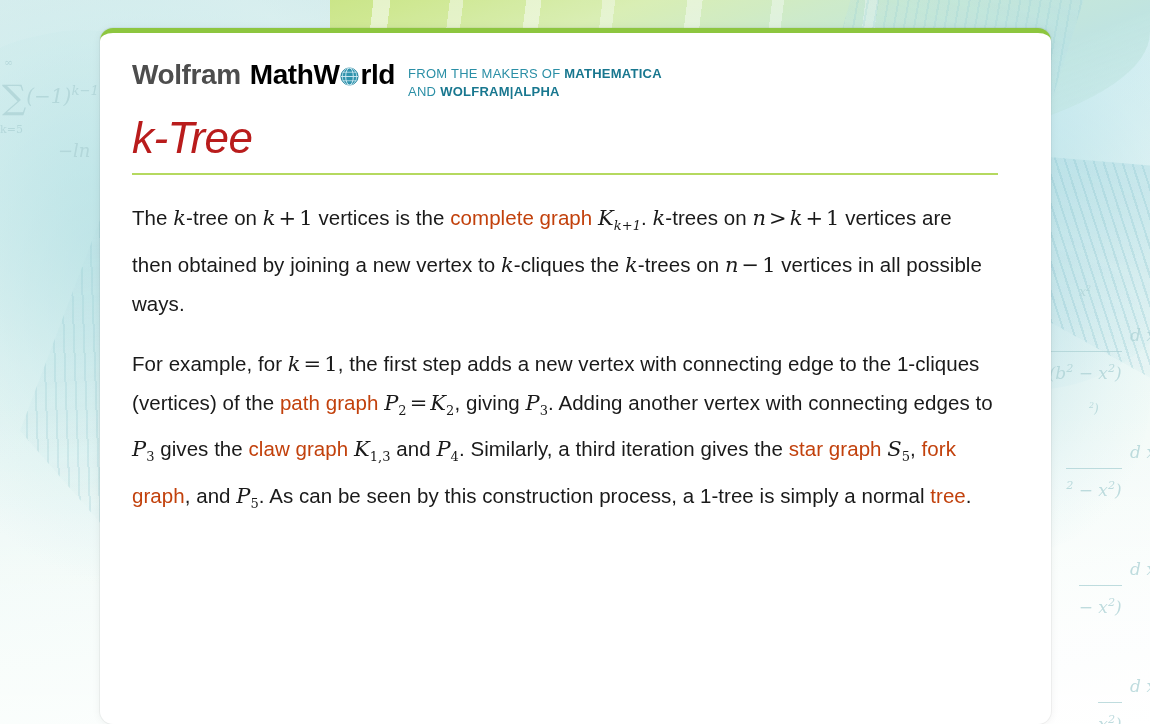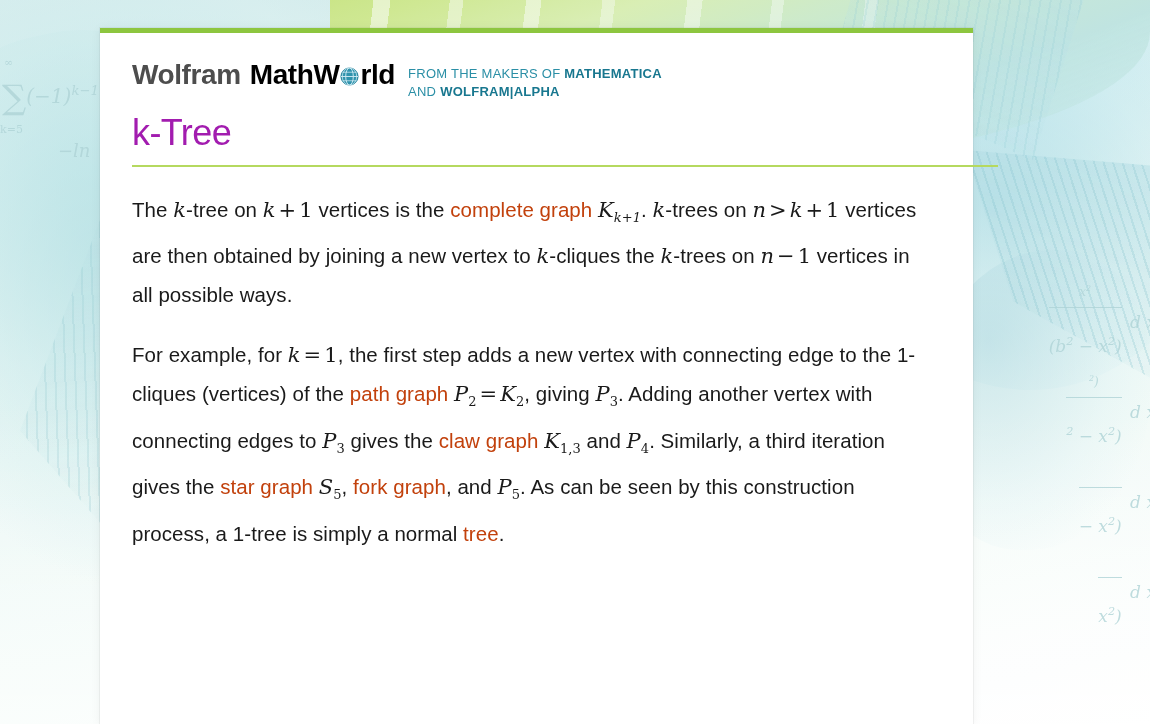--- a/index.html
+++ b/index.html
@@ -130,31 +130,32 @@
     line-height: 2.45;
     text-align: right;
   }
   .bg-math-right .frac {
     display: inline-block;
     text-align: center;
     vertical-align: middle;
     margin: 0 3px;
   }
   .bg-math-right .frac .num { display: block; font-size: 12px; }
-  .bg-math-right .frac .den { display: block; border-top: 1px solid #aed3d6; padding-top: 18px; }
+  .bg-math-right .frac .den { display: block; border-top: 1px solid #aed3d6; padding-top: 1px; margin-top: 44px; }
   sup, sub { font-size: 0.66em; }
 
   
   .card {
     position: absolute;
     left: 100px; top: 28px;
-    width: 873px; height: 696px;
+    width: 951px; height: 696px;
     background: #ffffff;
     border-top: 5px solid #8dc63f;
     box-shadow: 0 0 0 1px rgba(0,0,0,0.045), 0 1px 10px rgba(0,0,0,0.06);
+    border-radius: 13px;
   }
 
   .card-inner { padding: 22px 54px 0 32px; }
 
   
   .logo-row {
     display: flex;
     align-items: flex-start;
     gap: 9px;
     padding-top: 6px;
@@ -188,25 +189,26 @@
     font-size: 13px;
     line-height: 1.42;
     letter-spacing: 0.25px;
     color: #2b8fa6;
     text-transform: uppercase;
   }
   .tagline .b { font-weight: 700; color: #18778f; }
 
   h1.title {
     margin: 12px 0 0 0;
-    font-size: 36px;
+    font-size: 44px;
     font-weight: 400;
-    color: #a21caf;
+    color: #b91c1c;
     letter-spacing: -0.6px;
     line-height: 1.08;
+    font-style: italic;
   }
   .rule {
     margin-top: 12px;
     height: 2px;
     background: #b5d95f;
     width: 866px;
   }
 
   
   .body { padding: 0 54px 0 32px; }

